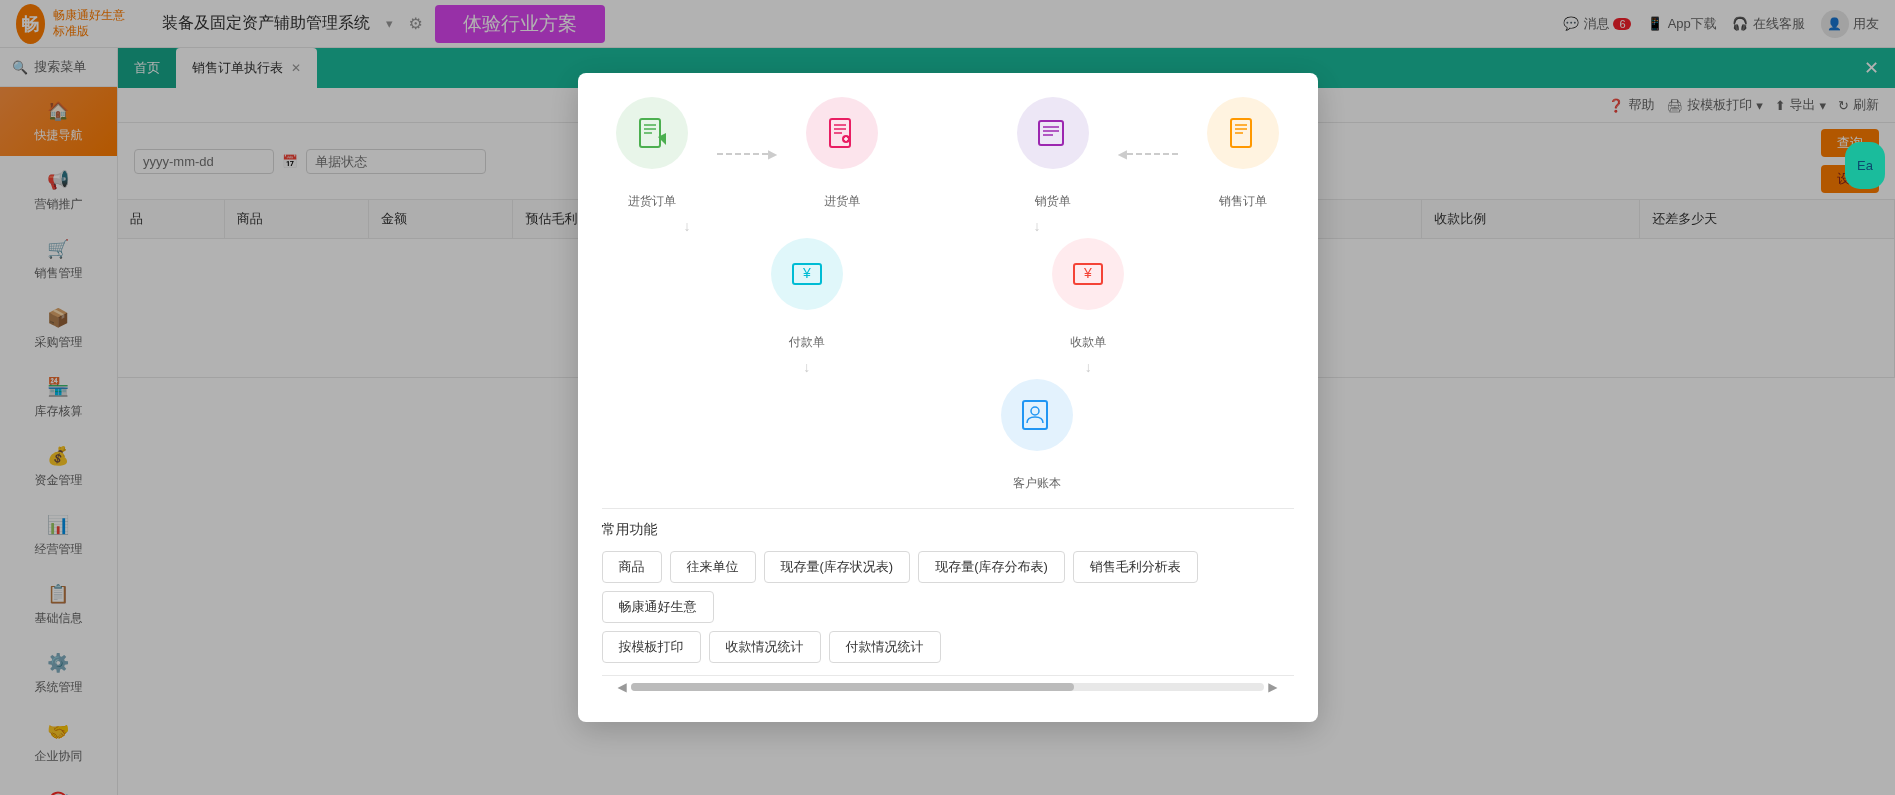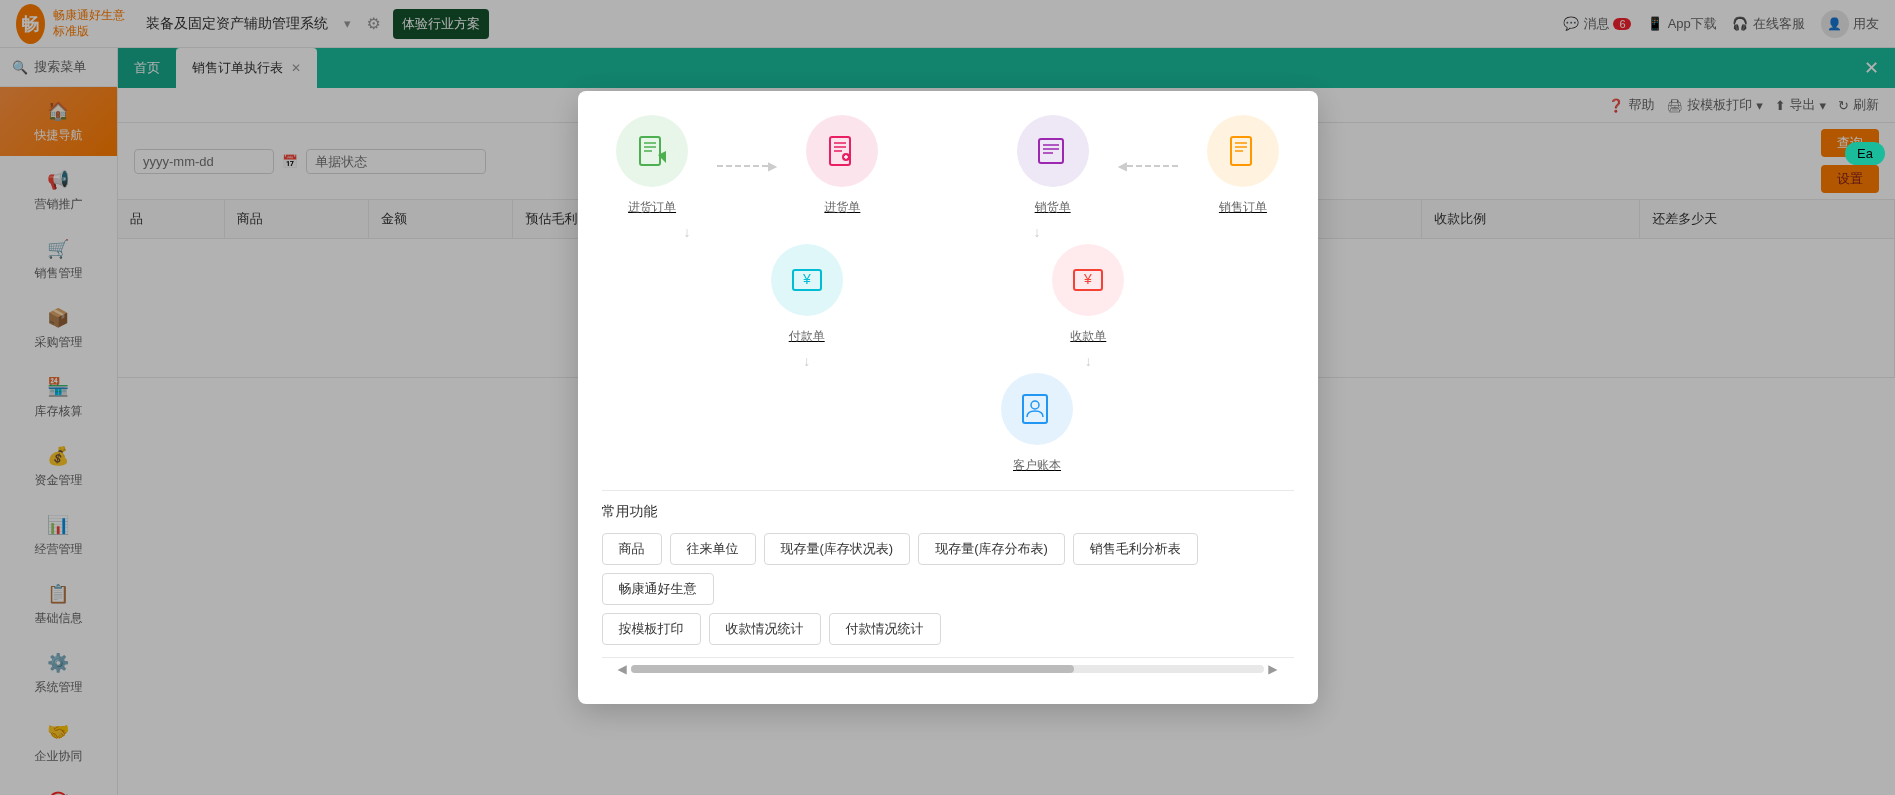--- a/index.html
+++ b/index.html
@@ -5,24 +5,24 @@
     * { box-sizing: border-box; margin: 0; padding: 0; }
     body { font-family: 'Microsoft YaHei', Arial, sans-serif; font-size: 13px; background: #f5f5f5; overflow: hidden; }
 
     
     .app-container { display: flex; flex-direction: column; height: 795px; width: 1895px; }
     .top-bar { height: 48px; background: #fff; display: flex; align-items: center; padding: 0 16px; border-bottom: 1px solid #e8e8e8; justify-content: space-between; flex-shrink: 0; }
     .top-bar-left { display: flex; align-items: center; gap: 12px; }
     .logo-area { display: flex; align-items: center; gap: 8px; width: 118px; }
     .logo-icon { width: 40px; height: 40px; background: #ff7d00; border-radius: 50%; display: flex; align-items: center; justify-content: center; color: white; font-size: 18px; font-weight: bold; }
     .logo-text { font-size: 12px; color: #ff7d00; line-height: 1.3; }
-    .system-title { font-size: 14px; color: #333; margin-left: 0; }
+    .system-title { font-size: 16px; color: #333; margin-left: 16px; }
     .title-arrow { color: #999; margin: 0 4px; }
     .top-bar-right { display: flex; align-items: center; gap: 16px; }
-    .top-btn { background: #14532d; color: white; border: none; border-radius: 4px; padding: 6px 9px; font-size: 13px; cursor: pointer; }
+    .top-btn { background: #d946ef; color: white; border: none; border-radius: 4px; padding: 6px 28px; font-size: 19px; cursor: pointer; }
     .icon-btn { display: flex; align-items: center; gap: 4px; color: #666; cursor: pointer; font-size: 13px; }
     .badge { background: #f5222d; color: white; border-radius: 10px; padding: 0 5px; font-size: 11px; min-width: 18px; text-align: center; }
     .avatar { width: 28px; height: 28px; background: #e8e8e8; border-radius: 50%; display: flex; align-items: center; justify-content: center; color: #666; font-size: 12px; }
 
     .main-area { display: flex; flex: 1; overflow: hidden; }
 
     
     .sidebar { width: 118px; background: #fff; border-right: 1px solid #e8e8e8; display: flex; flex-direction: column; overflow-y: auto; flex-shrink: 0; }
     .search-menu { display: flex; align-items: center; gap: 6px; padding: 10px 12px; color: #666; font-size: 13px; cursor: pointer; border-bottom: 1px solid #f0f0f0; }
     .nav-item { display: flex; flex-direction: column; align-items: center; padding: 12px 8px; cursor: pointer; color: #666; font-size: 12px; gap: 4px; }
@@ -52,21 +52,21 @@
     
     .table-area { flex: 1; overflow: auto; background: white; }
     table { width: 100%; border-collapse: collapse; font-size: 13px; }
     th { background: #fafafa; border-bottom: 1px solid #e8e8e8; border-right: 1px solid #e8e8e8; padding: 10px 12px; text-align: left; color: #333; font-weight: normal; white-space: nowrap; }
     td { border-bottom: 1px solid #e8e8e8; border-right: 1px solid #e8e8e8; padding: 10px 12px; color: #333; }
     .no-data { text-align: center; padding: 60px; color: #999; font-size: 14px; }
 
     
     .overlay { position: fixed; top: 0; left: 0; right: 0; bottom: 0; background: rgba(0,0,0,0.3); z-index: 100; display: flex; align-items: center; justify-content: center; }
     .modal { background: white; border-radius: 8px; width: 740px; padding: 24px; position: relative; box-shadow: 0 8px 32px rgba(0,0,0,0.2); }
-    .workflow-item { display: flex; flex-direction: column; align-items: center; gap: 12px; text-decoration: underline; }
+    .workflow-item { display: flex; flex-direction: column; align-items: center; gap: 24px; }
     .workflow-circle { width: 72px; height: 72px; border-radius: 50%; display: flex; align-items: center; justify-content: center; font-size: 28px; }
     .wf-green { background: #e8f5e9; color: #4caf50; }
     .wf-pink { background: #fce4ec; color: #e91e63; }
     .wf-purple { background: #ede7f6; color: #9c27b0; }
     .wf-orange { background: #fff3e0; color: #ff9800; }
     .wf-teal { background: #e0f7fa; color: #00bcd4; }
     .wf-red { background: #ffebee; color: #f44336; }
     .wf-yellow { background: #fffde7; color: #ffc107; }
     .wf-blue { background: #e3f2fd; color: #2196f3; }
     .workflow-label { font-size: 12px; color: #666; }
@@ -404,15 +404,15 @@
     <div class="scrollbar-row" style="margin-top:12px;">
       <span class="scroll-arrow">◀</span>
       <div class="scrollbar-track">
         <div class="scrollbar-thumb"></div>
       </div>
       <span class="scroll-arrow">▶</span>
     </div>
   </div>
 </div>
 
-<div style="position:fixed; top:142px; right:10px; background:#1abc9c; color:#000000; padding:4px 12px; border-radius:15px; font-size:13px; z-index:200;">
+<div style="position:fixed; top:142px; right:10px; background:#1abc9c; color:#0c4a6e; padding:16px 12px; border-radius:15px; font-size:13px; z-index:200;">
   <span>Ea</span>
 </div>
 
 </body></html>

